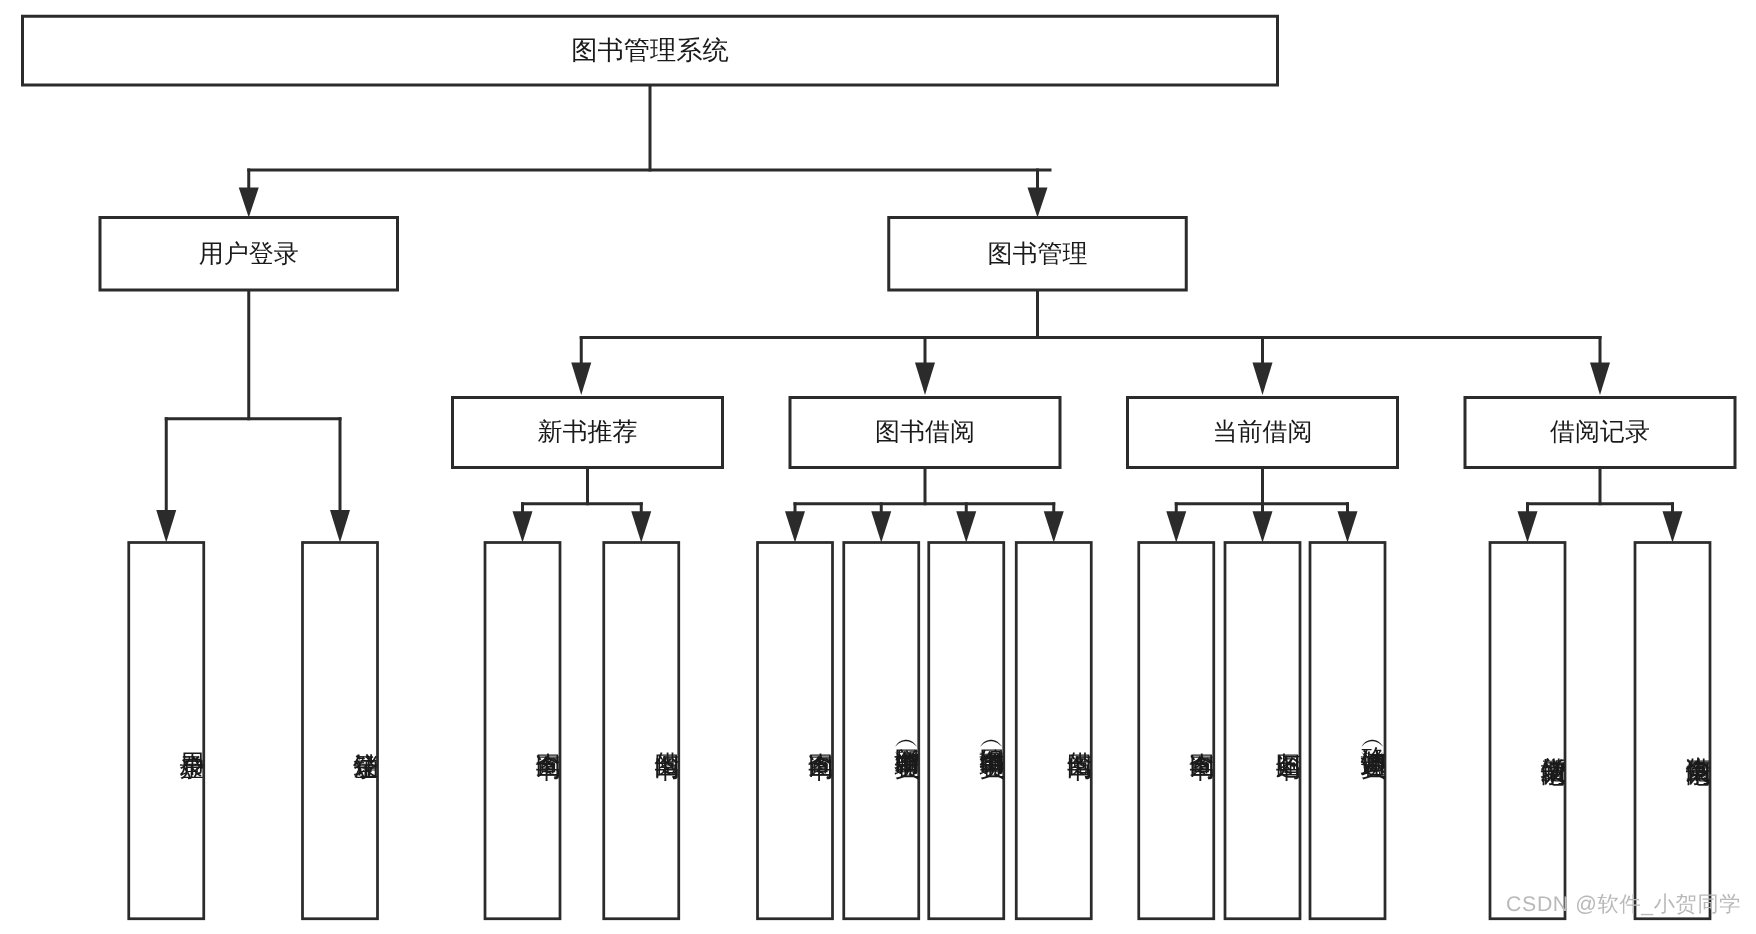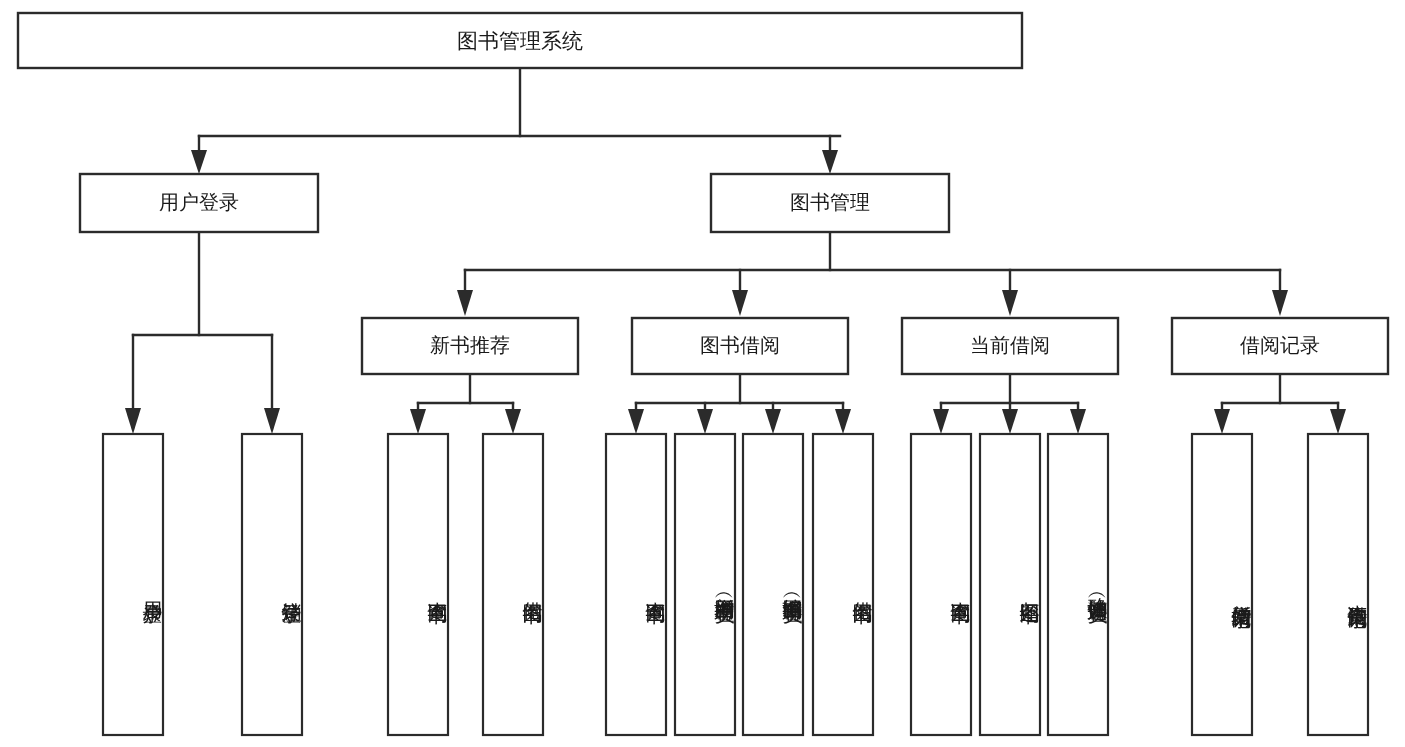--- a/index.html
+++ b/index.html
@@ -221,14 +221,15 @@
   <div class="vlabel" style="left:911px; top:448px; width:60px; height:280px;">查询图书</div>
 
   <div class="vlabel" style="left:980px; top:448px; width:60px; height:280px;">归还图书</div>
 
   <div class="vlabel" style="left:1048px; top:441px; width:60px; height:290px;">确认归还（管理员）</div>
 
   <div class="vlabel" style="left:1192px; top:456px; width:60px; height:272px;">新增借阅记录</div>
 
   <div class="vlabel" style="left:1308px; top:456px; width:60px; height:272px;">查询借阅记录</div>
 
+  <div class="watermark">CSDN @软件_小贺同学</div>
 
 </div>
 
 </body></html>

